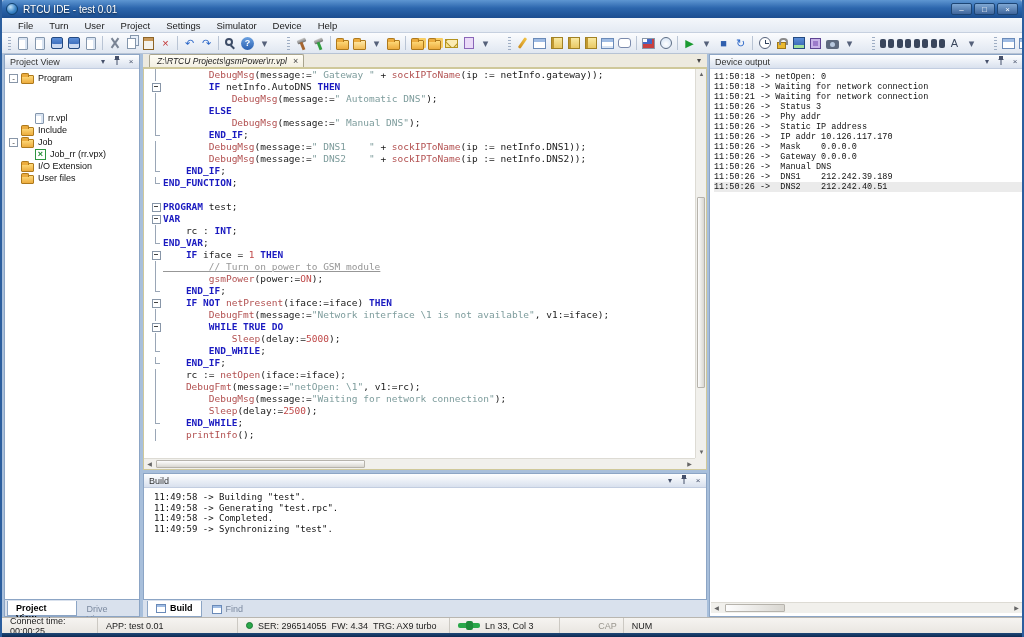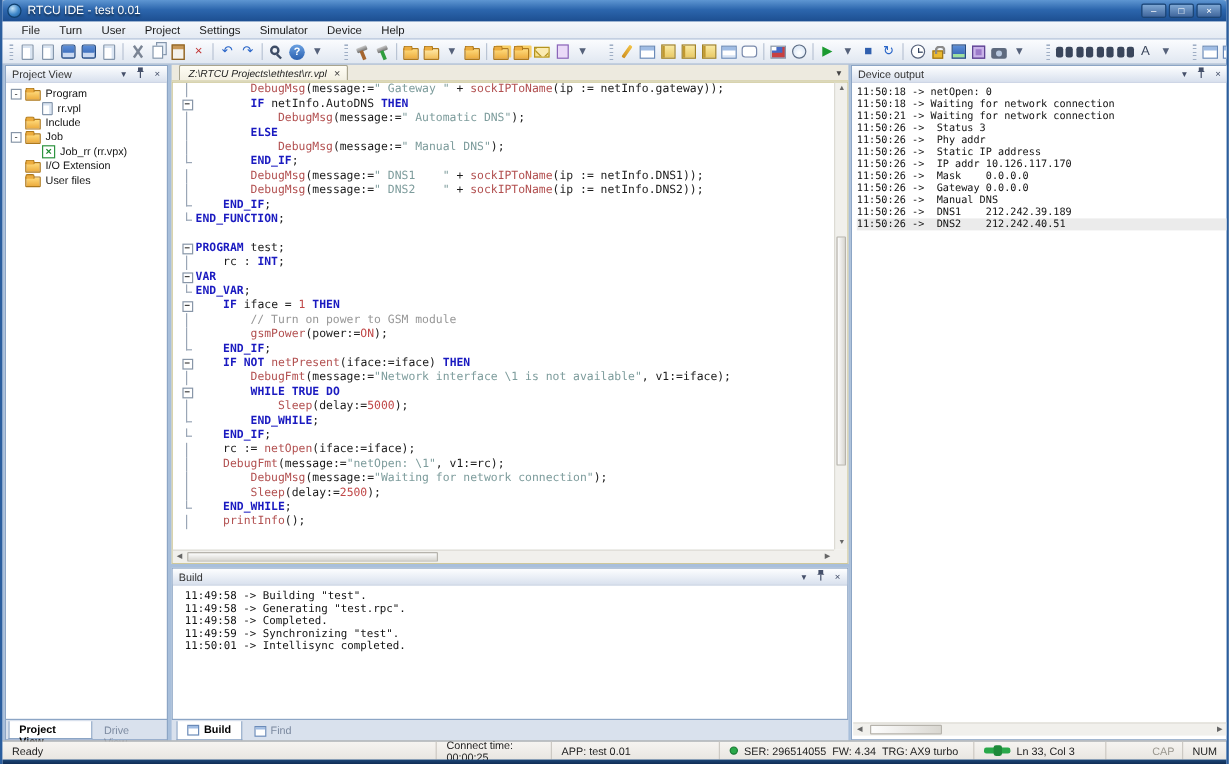--- a/index.html
+++ b/index.html
@@ -139,40 +139,40 @@
   .fm-start::before { content:""; position:absolute; left:1px; top:2px; width:7px; height:7px; border:1px solid #8896A8; background:#fff; }
   .fm-start::after { content:""; position:absolute; left:3px; top:5px; width:4px; height:1px; background:#444; }
   .fm-line::before { content:""; position:absolute; left:4px; top:0; width:1px; height:12px; background:#9AA6B6; }
   .fm-end::before { content:""; position:absolute; left:4px; top:0; width:1px; height:7px; background:#9AA6B6; }
   .fm-end::after { content:""; position:absolute; left:4px; top:6px; width:5px; height:1px; background:#9AA6B6; }
   .ct { flex:1; }
   .tk-kw { color:#1A1AC0; font-weight:bold; }
   .tk-fn { color:#B25050; }
   .tk-str { color:#7D9C9C; }
   .tk-num { color:#C04848; }
-  .tk-cmt { color:#979797; }
+  .tk-cmt { color:#979797;text-decoration:underline; }
   .tk-pl { color:#1A1A1A; }
 
   
   .vscroll { position:absolute; top:0; right:0; width:11px; bottom:11px; background:#F1F0EC; border-left:1px solid #DDDBD4; }
   .hscroll { position:absolute; left:0; right:11px; bottom:0; height:11px; background:#F1F0EC; border-top:1px solid #DDDBD4; }
   .sb-arrow { position:absolute; width:11px; height:11px; font-size:6px; color:#666; text-align:center; line-height:11px; }
   .sb-thumb { position:absolute; background:linear-gradient(90deg,#FDFDFD,#D9D7D1); border:1px solid #B6B3AC; border-radius:1px; }
   .hscroll .sb-thumb { top:1px; bottom:1px; background:linear-gradient(#FDFDFD,#D9D7D1); }
   .corner { position:absolute; right:0; bottom:0; width:11px; height:11px; background:#F1F0EC; }
 
   
   .build-panel { left:141px; top:419px; width:564px; height:127px; }
   .out-lines { font-family:"DejaVu Sans Mono", monospace; font-size:9px; color:#111; padding:4px 0 0 10px; }
   .out-lines .ol { height:10.5px; line-height:10.5px; white-space:pre; }
 
   
   .right-panel { left:707px; top:0; width:315px; height:563px; }
   .dev-lines { font-family:"DejaVu Sans Mono", monospace; font-size:8.5px; color:#111; padding:3px 0 0 4px; }
-  .dev-lines .dl { height:10px; line-height:10px; white-space:pre; }
+  .dev-lines .dl { height:10px; line-height:10px; white-space:pre;font-family:Liberation Mono, monospace; }
   .dl.sel { background:#EBEBEB; }
   .dev-hscroll { position:absolute; left:1px; right:1px; bottom:3px; height:11px; background:#F1F0EC; border-top:1px solid #DDDBD4; }
 
   
   .statusbar { position:absolute; left:0; right:0; top:617px; height:16px; background:linear-gradient(#F6F4F1,#E9E6E1);
     border-top:1px solid #B9B6B0; display:flex; align-items:center; font-size:9px; color:#222; }
   .sseg { padding:0 8px; display:flex; align-items:center; gap:5px; height:100%; border-right:1px solid #CCC9C3; }
   .sseg.grow { flex:1; border-right:none; }
   .dot-green { width:7px; height:7px; border-radius:50%; background:#2AA84A; border:1px solid #1A7A34; }
   .conn-ic { width:22px; height:5px; background:#2AA84A; border-radius:2px; position:relative; }
@@ -401,21 +401,21 @@
               </svg></span>
           <span class="ph-ic">×</span>
         </span>
       </div>
       <div class="tree">
           <div class="tree-row" style="padding-left: 0px;">
             <span class="exp">-</span>
             <span class="t-ic ti-folder"></span>
             <span>Program</span>
           </div>
-          <div class="tree-row" style="padding-left: 14px;">
+          <div class="tree-row" style="padding-left: 14px; margin-top: 28px;">
             <span class="exp-sp"></span>
             <span class="t-ic ti-file"></span>
             <span>rr.vpl</span>
           </div>
           <div class="tree-row" style="padding-left: 0px; text-align: center;">
             <span class="exp-sp"></span>
             <span class="t-ic ti-folder"></span>
             <span>Include</span>
           </div>
           <div class="tree-row" style="padding-left: 0px;">
@@ -442,41 +442,41 @@
     </div>
 
     <div class="bottom-tabs-left">
       <span class="btab active">Project View</span>
       <span class="btab">Drive View</span>
     </div>
 
     <div class="center">
       <div class="tabstrip">
         <span class="etab">
-          <span>Z:\RTCU Projects\ethtest\rr.vpl</span>
+          <span>Z:\RTCU Projects\gsmPower\rr.vpl</span>
           <span class="etab-close">×</span>
         </span>
         <span class="tab-dd">▾</span>
       </div>
       <div class="editor-wrap">
         <div class="code-area">
             <div class="cl"><span class="fm fm-line"></span><span class="ct"><span class="tk-pl">        </span><span class="tk-fn">DebugMsg</span><span class="tk-pl">(message:=</span><span class="tk-str">" Gateway "</span><span class="tk-pl"> + </span><span class="tk-fn">sockIPToName</span><span class="tk-pl">(ip := netInfo.gateway));</span></span></div>
             <div class="cl"><span class="fm fm-start"></span><span class="ct"><span class="tk-pl">        </span><span class="tk-kw">IF</span><span class="tk-pl"> netInfo.AutoDNS </span><span class="tk-kw">THEN</span></span></div>
             <div class="cl"><span class="fm fm-line"></span><span class="ct"><span class="tk-pl">            </span><span class="tk-fn">DebugMsg</span><span class="tk-pl">(message:=</span><span class="tk-str">" Automatic DNS"</span><span class="tk-pl">);</span></span></div>
             <div class="cl"><span class="fm fm-line"></span><span class="ct"><span class="tk-pl">        </span><span class="tk-kw">ELSE</span></span></div>
             <div class="cl"><span class="fm fm-line"></span><span class="ct"><span class="tk-pl">            </span><span class="tk-fn">DebugMsg</span><span class="tk-pl">(message:=</span><span class="tk-str">" Manual DNS"</span><span class="tk-pl">);</span></span></div>
             <div class="cl"><span class="fm fm-end"></span><span class="ct"><span class="tk-pl">        </span><span class="tk-kw">END_IF</span><span class="tk-pl">;</span></span></div>
             <div class="cl"><span class="fm fm-line"></span><span class="ct"><span class="tk-pl">        </span><span class="tk-fn">DebugMsg</span><span class="tk-pl">(message:=</span><span class="tk-str">" DNS1    "</span><span class="tk-pl"> + </span><span class="tk-fn">sockIPToName</span><span class="tk-pl">(ip := netInfo.DNS1));</span></span></div>
             <div class="cl"><span class="fm fm-line"></span><span class="ct"><span class="tk-pl">        </span><span class="tk-fn">DebugMsg</span><span class="tk-pl">(message:=</span><span class="tk-str">" DNS2    "</span><span class="tk-pl"> + </span><span class="tk-fn">sockIPToName</span><span class="tk-pl">(ip := netInfo.DNS2));</span></span></div>
             <div class="cl"><span class="fm fm-end"></span><span class="ct"><span class="tk-pl">    </span><span class="tk-kw">END_IF</span><span class="tk-pl">;</span></span></div>
             <div class="cl"><span class="fm fm-end"></span><span class="ct"><span class="tk-kw">END_FUNCTION</span><span class="tk-pl">;</span></span></div>
             <div class="cl"><span class="fm"></span><span class="ct"></span></div>
             <div class="cl"><span class="fm fm-start"></span><span class="ct"><span class="tk-kw">PROGRAM</span><span class="tk-pl"> test;</span></span></div>
+            <div class="cl"><span class="fm fm-start"></span><span class="ct"><span class="tk-kw">VAR</span></span></div>
             <div class="cl"><span class="fm fm-line"></span><span class="ct"><span class="tk-pl">    rc : </span><span class="tk-kw">INT</span><span class="tk-pl">;</span></span></div>
-            <div class="cl"><span class="fm fm-start"></span><span class="ct"><span class="tk-kw">VAR</span></span></div>
             <div class="cl"><span class="fm fm-end"></span><span class="ct"><span class="tk-kw">END_VAR</span><span class="tk-pl">;</span></span></div>
             <div class="cl"><span class="fm fm-start"></span><span class="ct"><span class="tk-pl">    </span><span class="tk-kw">IF</span><span class="tk-pl"> iface = </span><span class="tk-num">1</span><span class="tk-pl"> </span><span class="tk-kw">THEN</span></span></div>
             <div class="cl"><span class="fm fm-line"></span><span class="ct"><span class="tk-cmt">        // Turn on power to GSM module</span></span></div>
             <div class="cl"><span class="fm fm-line"></span><span class="ct"><span class="tk-pl">        </span><span class="tk-fn">gsmPower</span><span class="tk-pl">(power:=</span><span class="tk-num">ON</span><span class="tk-pl">);</span></span></div>
             <div class="cl"><span class="fm fm-end"></span><span class="ct"><span class="tk-pl">    </span><span class="tk-kw">END_IF</span><span class="tk-pl">;</span></span></div>
             <div class="cl"><span class="fm fm-start"></span><span class="ct"><span class="tk-pl">    </span><span class="tk-kw">IF</span><span class="tk-pl"> </span><span class="tk-kw">NOT</span><span class="tk-pl"> </span><span class="tk-fn">netPresent</span><span class="tk-pl">(iface:=iface) </span><span class="tk-kw">THEN</span></span></div>
             <div class="cl"><span class="fm fm-line"></span><span class="ct"><span class="tk-pl">        </span><span class="tk-fn">DebugFmt</span><span class="tk-pl">(message:=</span><span class="tk-str">"Network interface \1 is not available"</span><span class="tk-pl">, v1:=iface);</span></span></div>
             <div class="cl"><span class="fm fm-start"></span><span class="ct"><span class="tk-pl">        </span><span class="tk-kw">WHILE</span><span class="tk-pl"> </span><span class="tk-kw">TRUE</span><span class="tk-pl"> </span><span class="tk-kw">DO</span></span></div>
             <div class="cl"><span class="fm fm-line"></span><span class="ct"><span class="tk-pl">            </span><span class="tk-fn">Sleep</span><span class="tk-pl">(delay:=</span><span class="tk-num">5000</span><span class="tk-pl">);</span></span></div>
             <div class="cl"><span class="fm fm-end"></span><span class="ct"><span class="tk-pl">        </span><span class="tk-kw">END_WHILE</span><span class="tk-pl">;</span></span></div>
@@ -512,21 +512,20 @@
                 <rect x="3.5" y="4" width="1" height="5" fill="#45506A"></rect>
               </svg></span>
           <span class="ph-ic">×</span>
         </span>
       </div>
       <div class="out-lines">
           <div class="ol">11:49:58 -&gt; Building "test".</div>
           <div class="ol">11:49:58 -&gt; Generating "test.rpc".</div>
           <div class="ol">11:49:58 -&gt; Completed.</div>
           <div class="ol">11:49:59 -&gt; Synchronizing "test".</div>
-          <div class="ol">11:50:01 -&gt; Intellisync completed.</div>
         </div>
     </div>
 
     <div class="bottom-tabs-mid">
       <span class="btab active">
         <span class="bicon"></span>
         <span>Build</span>
       </span>
       <span class="btab">
         <span class="bicon"></span>
@@ -563,21 +562,20 @@
       <div class="dev-hscroll">
         <span class="sb-arrow" style="left:0;">◀</span>
         <span class="sb-thumb" style="left:14px; width:60px; top:1px; bottom:1px;"></span>
         <span class="sb-arrow" style="right:0;">▶</span>
       </div>
     </div>
 
   </div>
 
   <div class="statusbar">
-    <span class="sseg grow" style="border-right:1px solid #CCC9C3;">Ready</span>
     <span class="sseg" style="width:96px; justify-content:center;">Connect time: 00:00:25</span>
     <span class="sseg" style="width:140px;">APP: test  0.01</span>
     <span class="sseg" style="width:212px;">
       <span class="dot-green"></span>
       <span>SER: 296514055</span>
       <span>FW: 4.34</span>
       <span>TRG: AX9 turbo</span>
     </span>
     <span class="sseg" style="width:110px;">
       <span class="conn-ic"></span>

